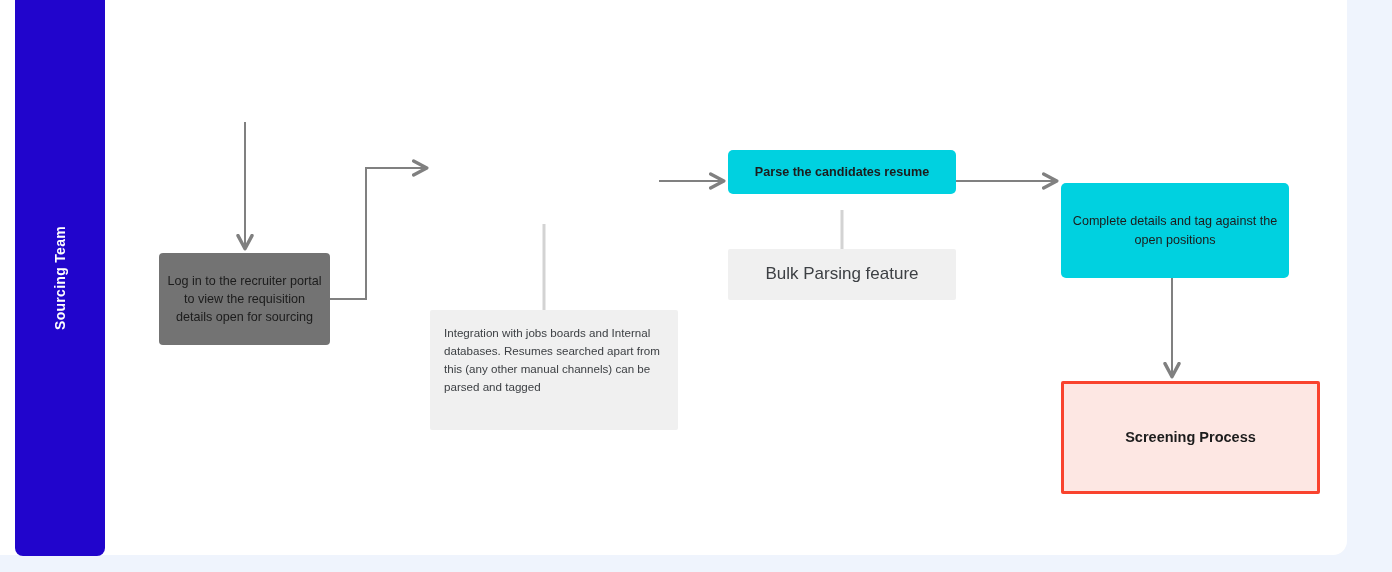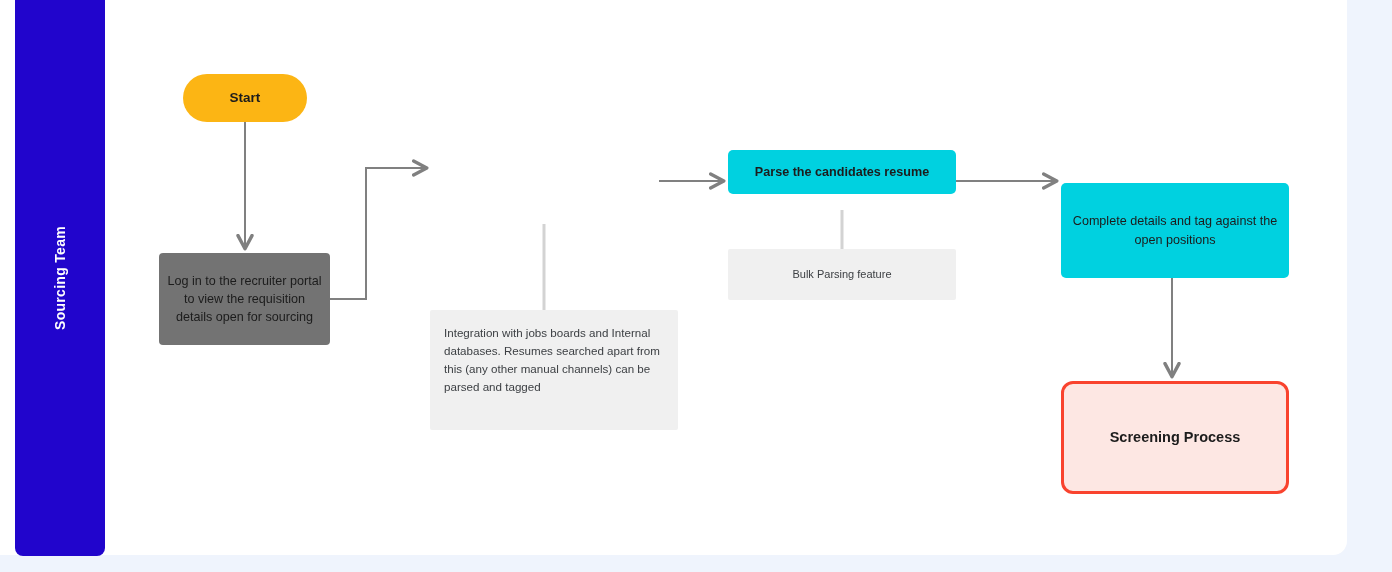--- a/index.html
+++ b/index.html
@@ -147,34 +147,34 @@
   #note-bulk {
     left: 728px;
     top: 249px;
     width: 228px;
     height: 51px;
     display: flex;
     align-items: center;
     justify-content: center;
   }
   #note-bulk .node-text {
-    font-size: 11px;
+    font-size: 17px;
     color: #3d4044;
     text-align: left;
   }
 
   
   #node-screening {
     left: 1061px;
     top: 381px;
-    width: 228px;
+    width: 259px;
     height: 113px;
     background: #fde7e3;
     border: 3px solid #f9432e;
-    border-radius: 12px;
+    border-radius: 2px;
   }
   #node-screening .node-text {
     font-size: 14.5px;
     font-weight: bold;
     color: #1c1c1c;
   }
 
   #connectors {
     position: absolute;
     left: 0;
@@ -224,23 +224,20 @@
 
     <g>
       <path d="M544,224 L544,310" fill="none" stroke="#d3d3d3" stroke-width="3"></path>
     </g>
 
     <g>
       <path d="M842,210 L842,249" fill="none" stroke="#d3d3d3" stroke-width="3"></path>
     </g>
   </svg>
 
-  <div class="node" id="node-start">
-    <span class="node-text">Start</span>
-  </div>
 
   <div class="node" id="node-login">
     <span class="node-text">Log in to the recruiter portal to view the requisition details open for sourcing</span>
   </div>
 
 
   <div class="node cyan" id="node-parse">
     <span class="node-text">Parse the candidates resume</span>
   </div>
 

